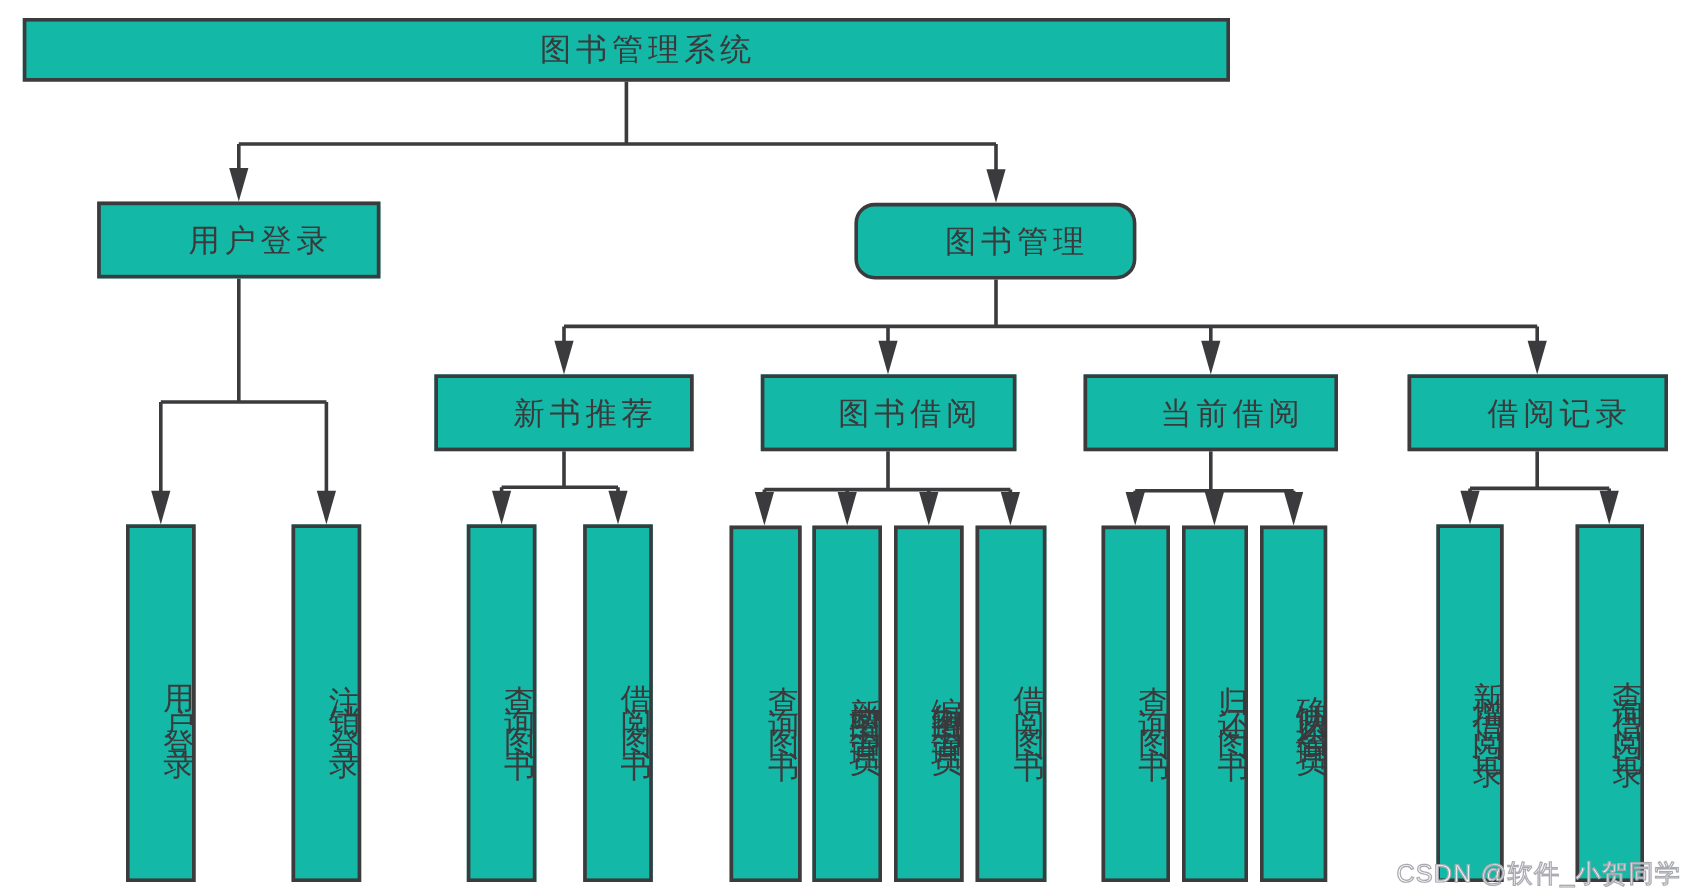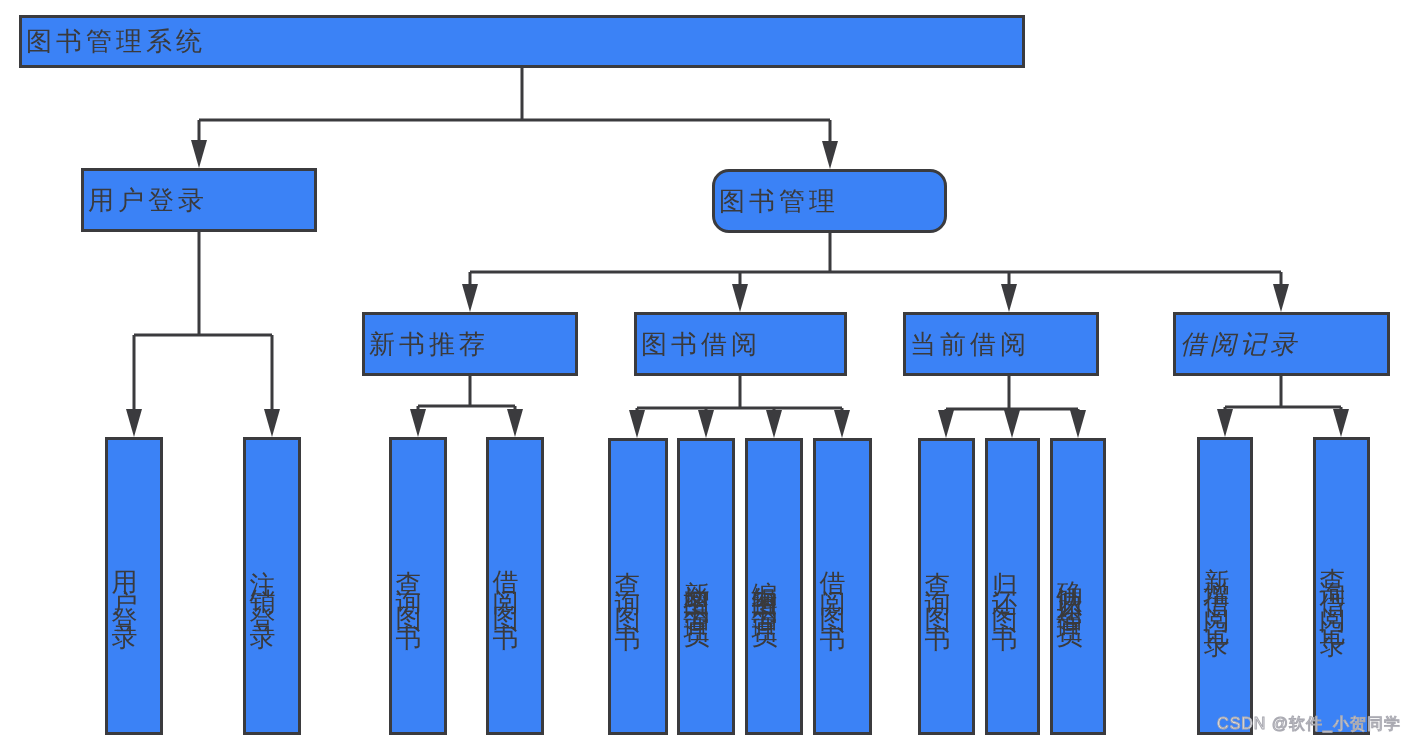--- a/index.html
+++ b/index.html
@@ -16,42 +16,44 @@
     background:var(--background);
     font-family:"Liberation Sans","DejaVu Sans",sans-serif;
     color:var(--text);
     overflow:hidden;
   }
   .stage{position:absolute;left:0;top:0;width:1405px;height:747px;}
   svg.connectors{position:absolute;left:0;top:0;z-index:1;color:var(--line);}
   .node{
     position:absolute;
     z-index:2;
-    background:#3b82f6;
+    background:#14b8a6;
     border:3px solid var(--line);
     display:flex;
     align-items:center;
+    justify-content:center;
     font-size:26px;
     color:var(--text);
+    padding-left:32px;
   }
   .node .label{letter-spacing:4px;text-indent:4px;white-space:nowrap;}
   .leaf .vtext{
     writing-mode:vertical-rl;
     white-space:nowrap;
     font-size:26px;
   }
   .ls-4 .vtext{letter-spacing:18px;}
   .ls-6 .vtext{letter-spacing:13px;}
   .ls-9 .vtext{letter-spacing:6px;}
   .watermark{
     position:absolute;
     z-index:3;
     right:4px;
     top:714px;
-    font-size:16px;
+    font-size:21px;
     letter-spacing:1px;
     color:var(--watermark-fill);
     -webkit-text-stroke:1px var(--watermark-stroke);
     text-shadow:0 0 1px var(--watermark-stroke);
     white-space:nowrap;
   }
 </style>
 </head>
 <body>
 
@@ -106,24 +108,24 @@
   <div class="node" style="left:712px;top:169px;width:235px;height:64px;border-radius:17px;">
     <span class="label">图书管理</span>
   </div>
 
   <div class="node" style="left:634px;top:312px;width:213px;height:64px;">
     <span class="label">图书借阅</span>
   </div>
   <div class="node" style="left:362px;top:312px;width:216px;height:64px;">
     <span class="label">新书推荐</span>
   </div>
-  <div class="node" style="left:903px;top:312px;width:196px;height:64px;">
+  <div class="node" style="left:903px;top:312px;width:212px;height:64px;">
     <span class="label">当前借阅</span>
   </div>
-  <div class="node" style="left:1173px;top:312px;width:217px;height:64px;font-style:italic;">
+  <div class="node" style="left:1173px;top:312px;width:217px;height:64px;">
     <span class="label">借阅记录</span>
   </div>
 
   <div class="node leaf ls-4" style="left:105px;top:437px;width:58px;height:298px;">
     <span class="vtext">用户登录</span>
   </div>
   <div class="node leaf ls-4" style="left:243px;top:437px;width:58px;height:298px;">
     <span class="vtext">注销登录</span>
   </div>
 

